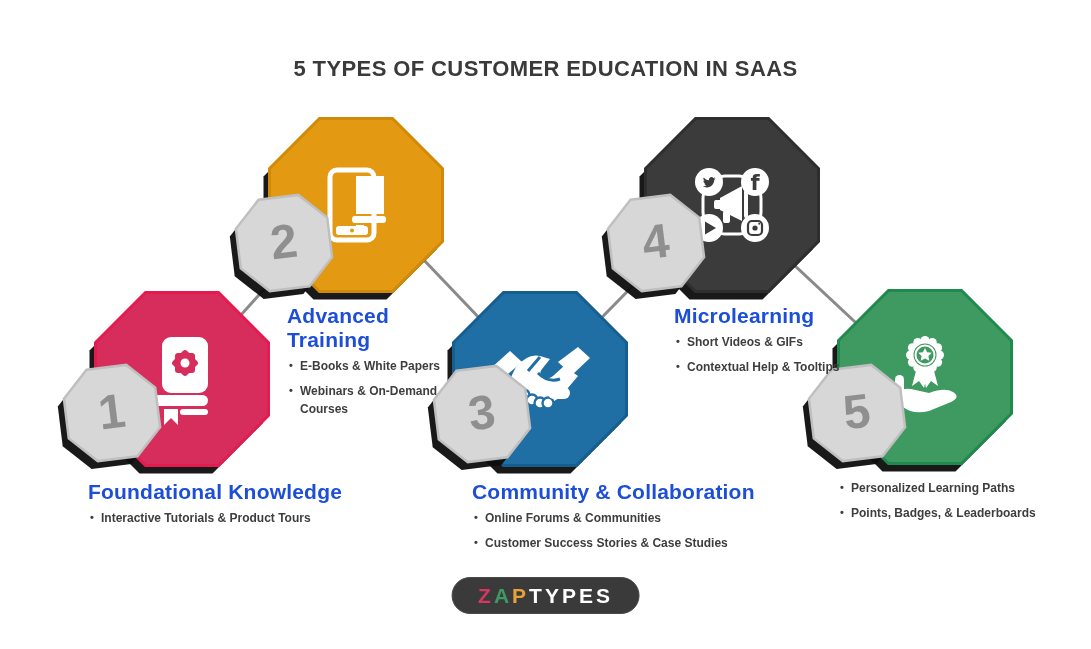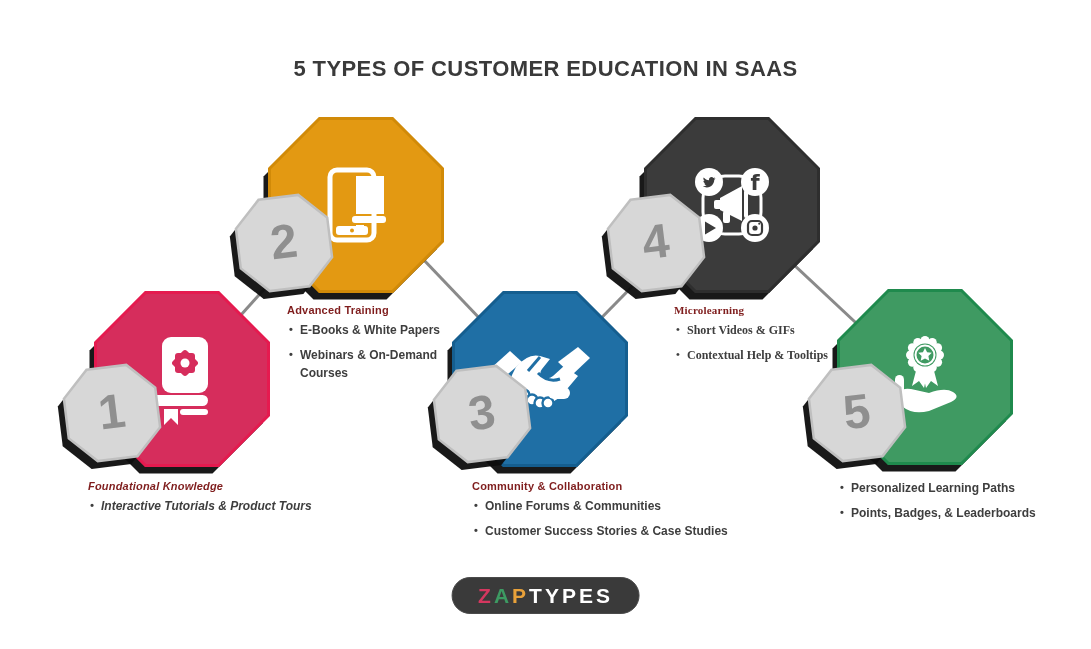--- a/index.html
+++ b/index.html
@@ -14,21 +14,21 @@
   }
   .connectors{left:0;top:0;}
   .octagon svg,.badge svg{overflow:visible;display:block;}
   .octagon{width:176px;height:176px;}
   .badge{width:96px;height:96px;transform:rotate(-7deg);}
   .badge-num{
     position:absolute;inset:0;display:flex;align-items:center;justify-content:center;
     font-size:48px;font-weight:bold;color:#8f8f8f;padding-bottom:4px;
   }
   .label h3{
-    margin:0 0 6px 0;font-size:11px;font-weight:bold;color:#7f1d1d;letter-spacing:.2px;
+    margin:0 0 6px 0;font-size:21px;font-weight:bold;color:#1d4ed8;letter-spacing:.2px;
   }
   .label ul{margin:0;padding:0;list-style:none;}
   .label li{
     position:relative;padding-left:13px;margin-bottom:8px;
     font-size:12px;font-weight:bold;color:#3e3e3e;line-height:1.45;
   }
   .label li::before{
     content:"\2022";position:absolute;left:2px;top:0;font-size:11px;color:#3e3e3e;
   }
   .logo{
@@ -199,21 +199,21 @@
 </div>
 
 <div class="abs badge" style="left:809px;top:365px;">
   <svg width="96" height="96" viewBox="0 0 96 96">
     <polygon points="28,2 68,2 94,28 94,68 68,94 28,94 2,68 2,28" transform="translate(-7,7)" opacity="0.95" fill="#0D0D0D"></polygon>
     <polygon points="28,2 68,2 94,28 94,68 68,94 28,94 2,68 2,28" stroke-width="2.5" fill="#D7D7D7" stroke="#BFBFBF"></polygon>
   </svg>
   <span class="badge-num">5</span>
 </div>
 
-<div class="abs label" style="left:88px;top:480px;width:300px;font-style:italic;">
+<div class="abs label" style="left:88px;top:480px;width:300px;">
   <h3>Foundational Knowledge</h3>
   <ul>
     <li>Interactive Tutorials &amp; Product Tours</li>
   </ul>
 </div>
 
 <div class="abs label" style="left:287px;top:304px;width:160px;">
   <h3>Advanced Training</h3>
   <ul>
     <li>E-Books &amp; White Papers</li>
@@ -222,21 +222,21 @@
 </div>
 
 <div class="abs label" style="left:472px;top:480px;width:300px;">
   <h3>Community &amp; Collaboration</h3>
   <ul>
     <li>Online Forums &amp; Communities</li>
     <li>Customer Success Stories &amp; Case Studies</li>
   </ul>
 </div>
 
-<div class="abs label" style="left:674px;top:304px;width:220px;font-family:Liberation Serif, serif;">
+<div class="abs label" style="left:674px;top:304px;width:220px;">
   <h3>Microlearning</h3>
   <ul>
     <li>Short Videos &amp; GIFs</li>
     <li>Contextual Help &amp; Tooltips</li>
   </ul>
 </div>
 
 <div class="abs label" style="left:838px;top:480px;width:250px;">
   <ul>
     <li>Personalized Learning Paths</li>

